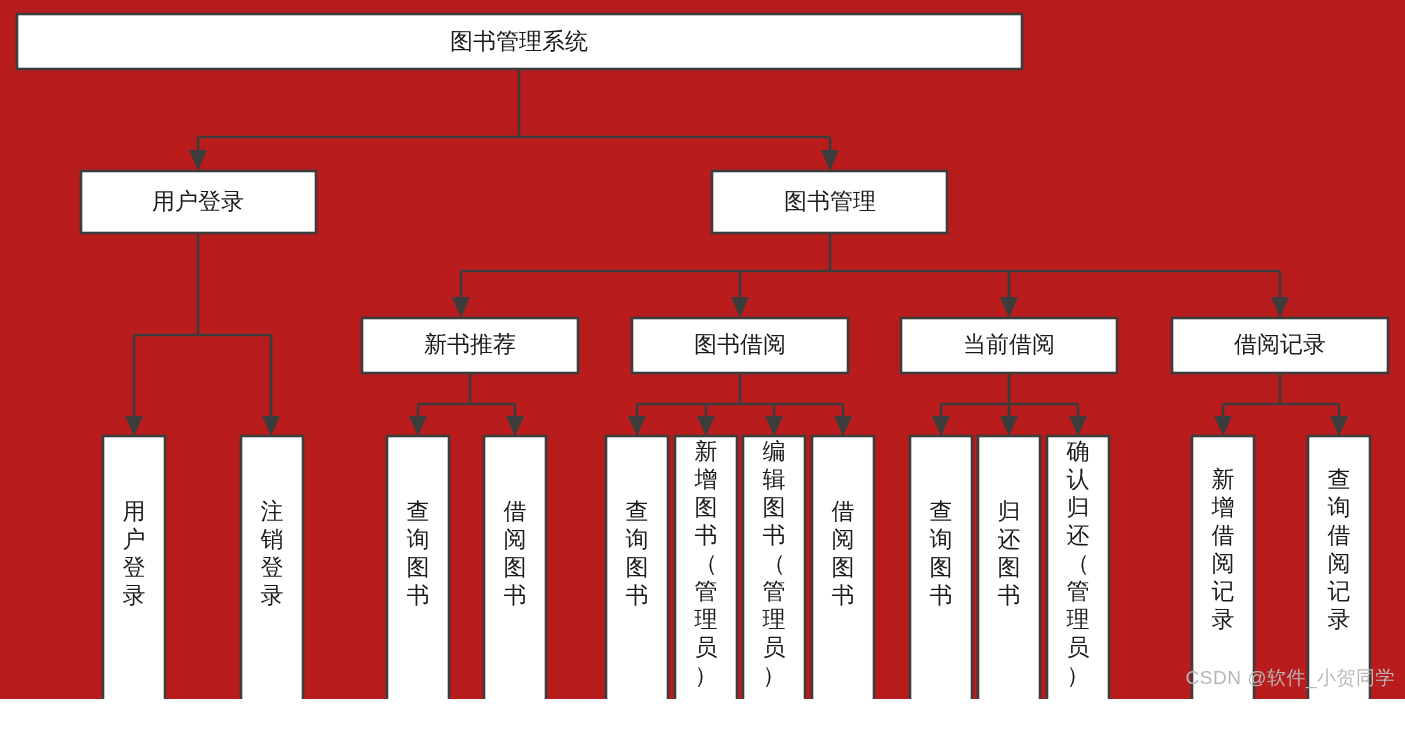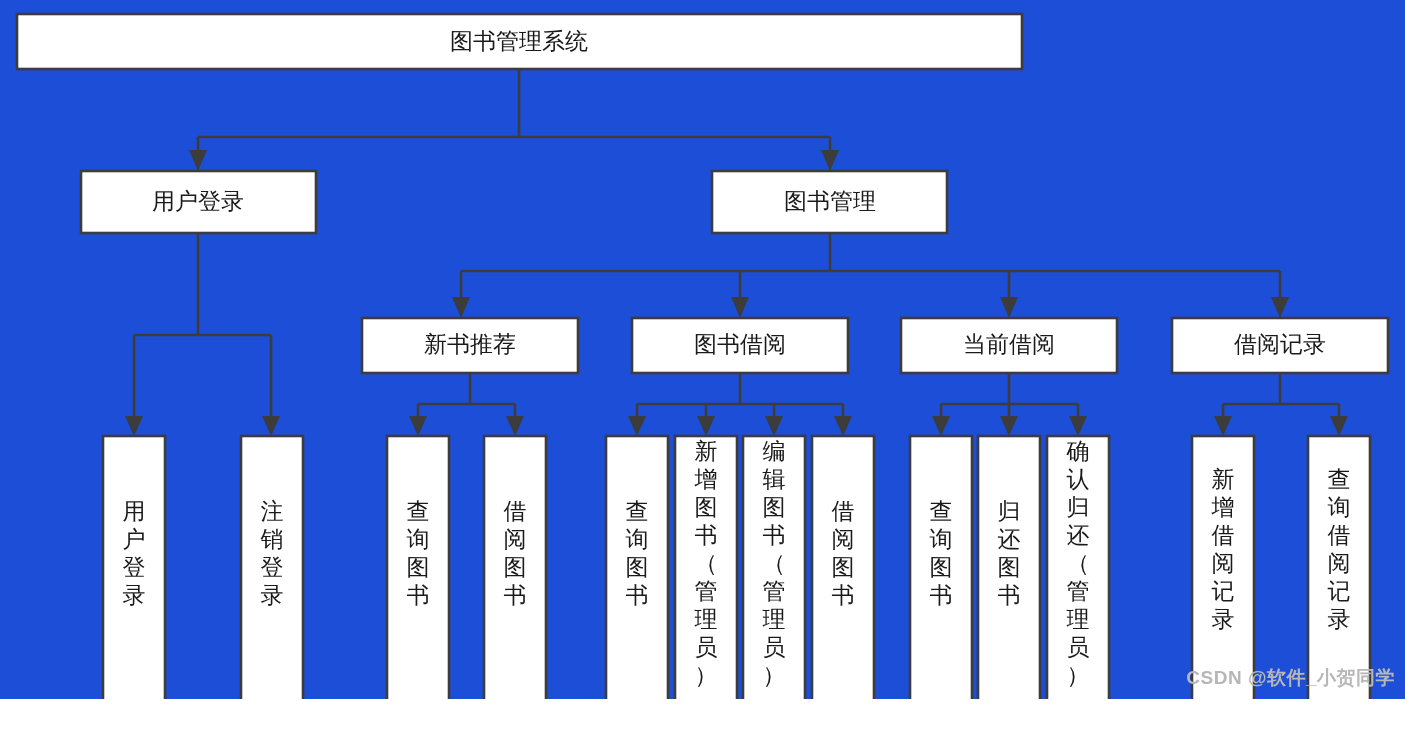--- a/index.html
+++ b/index.html
@@ -7,21 +7,21 @@
     padding: 0;
     background: #ffffff;
   }
   body {
     font-family: "Liberation Sans", "DejaVu Sans", sans-serif;
   }
   #diagram-root {
     position: relative;
     width: 1405px;
     height: 699px;
-    background: #1d4ed8;
+    background: #b91c1c;
     overflow: hidden;
   }
   svg#tree-svg {
     position: absolute;
     left: 0;
     top: 0;
     width: 1405px;
     height: 747px;
     display: block;
   }
@@ -56,21 +56,20 @@
   .watermark {
     position: absolute;
     right: 10px;
     bottom: 8px;
     font-family: "Liberation Sans", "DejaVu Sans", sans-serif;
     font-size: 19px;
     color: #b7b7b7;
     white-space: nowrap;
     letter-spacing: 0.5px;
     pointer-events: none;
-    font-weight: bold;
   }
 </style>
 </head>
 <body>
 
 <div id="diagram-root">
 
   <svg id="tree-svg" viewBox="0 0 1405 747" xmlns="http://www.w3.org/2000/svg">
 
     <defs></defs>

